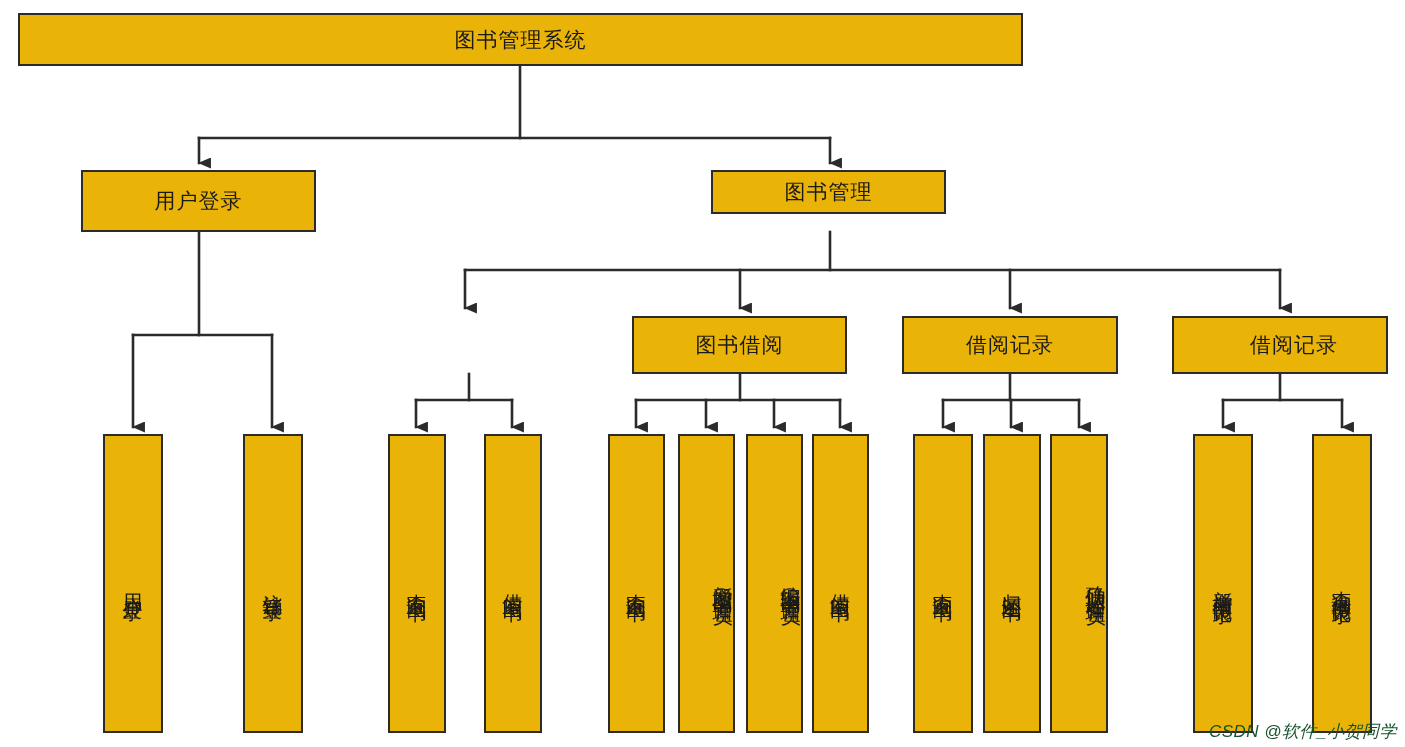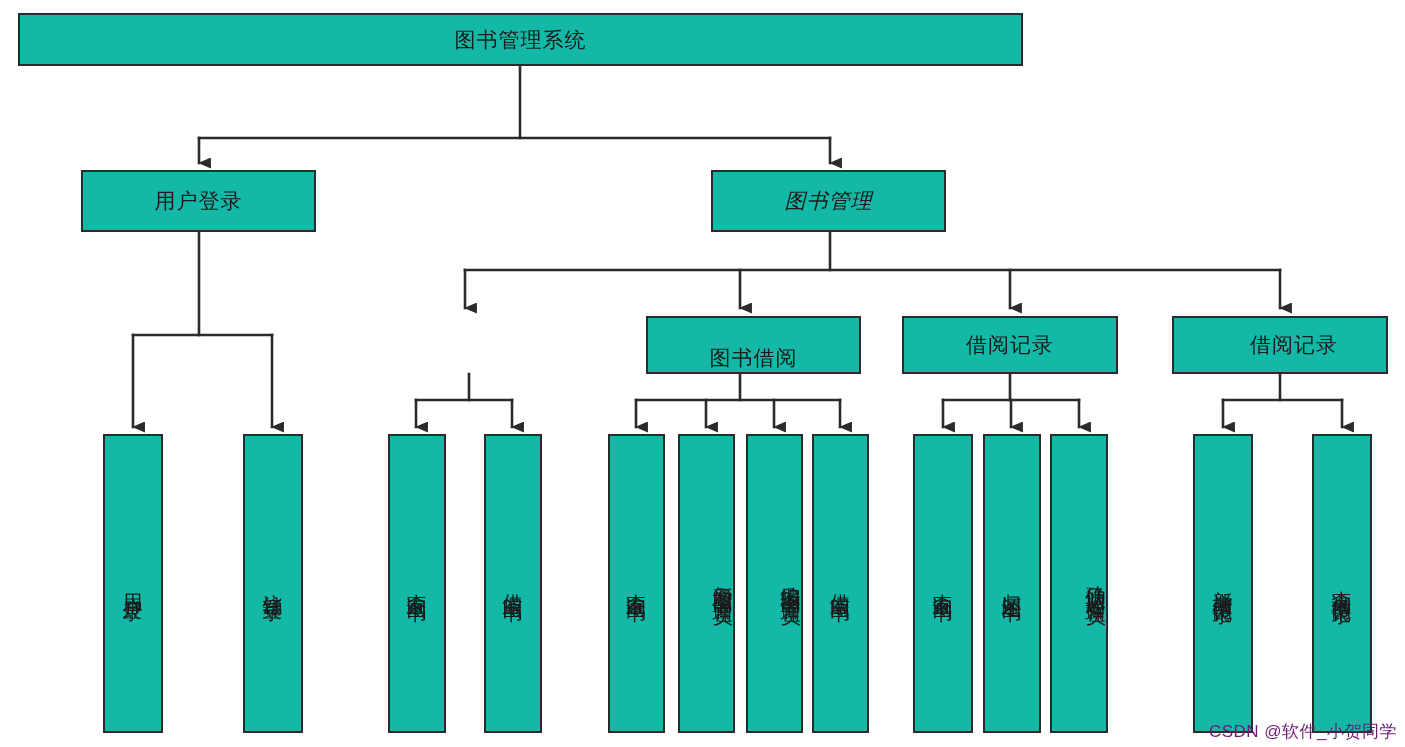--- a/index.html
+++ b/index.html
@@ -14,21 +14,21 @@
     position: relative;
     width: 1405px;
     height: 747px;
     background: #ffffff;
     overflow: hidden;
   }
   .node {
     position: absolute;
     box-sizing: border-box;
     border: 2px solid #2b2b2b;
-    background: #14b8a6;
+    background: #eab308;
     display: flex;
     align-items: center;
     justify-content: center;
     color: #1a1a1a;
   }
   .node.horiz {
     font-size: 21px;
     letter-spacing: 1px;
     writing-mode: horizontal-tb;
   }
@@ -52,23 +52,24 @@
     top: 0;
     width: 1405px;
     height: 747px;
     pointer-events: none;
   }
   #watermark {
     position: absolute;
     right: 8px;
     bottom: 4px;
     font-size: 17px;
-    color: #701a75;
+    color: #14532d;
     letter-spacing: 0.5px;
     white-space: nowrap;
+    font-style: italic;
   }
 </style>
 </head>
 <body>
 
 <div id="canvas">
 
   <svg id="links" viewBox="0 0 1405 747" xmlns="http://www.w3.org/2000/svg">
     <defs>
       <marker id="arrow" viewBox="0 0 12 14" refX="6" refY="13" markerWidth="11" markerHeight="13" orient="auto-start-reverse" markerUnits="userSpaceOnUse">
@@ -122,25 +123,25 @@
     </g>
   </svg>
 
   <div class="node horiz" style="left:18px; top:13px; width:1005px; height:53px;">
     <span>图书管理系统</span>
   </div>
 
   <div class="node horiz" style="left:81px; top:170px; width:235px; height:62px;">
     <span>用户登录</span>
   </div>
-  <div class="node horiz" style="left:711px; top:170px; width:235px; height:62px;font-style:italic;">
+  <div class="node horiz" style="left:711px; top:170px; width:235px; height:44px;">
     <span>图书管理</span>
   </div>
 
-  <div class="node horiz" style="left:646px; top:316px; width:215px; height:58px;align-items:flex-end;">
+  <div class="node horiz" style="left:632px; top:316px; width:215px; height:58px;">
     <span>图书借阅</span>
   </div>
   <div class="node horiz" style="left:902px; top:316px; width:216px; height:58px;">
     <span>借阅记录</span>
   </div>
   <div class="node horiz" style="left:1172px; top:316px; width:216px; height:58px;padding-left:28px;">
     <span>借阅记录</span>
   </div>
 
   <div class="node vert mid" style="left:103px; top:434px; width:60px; height:299px;">

